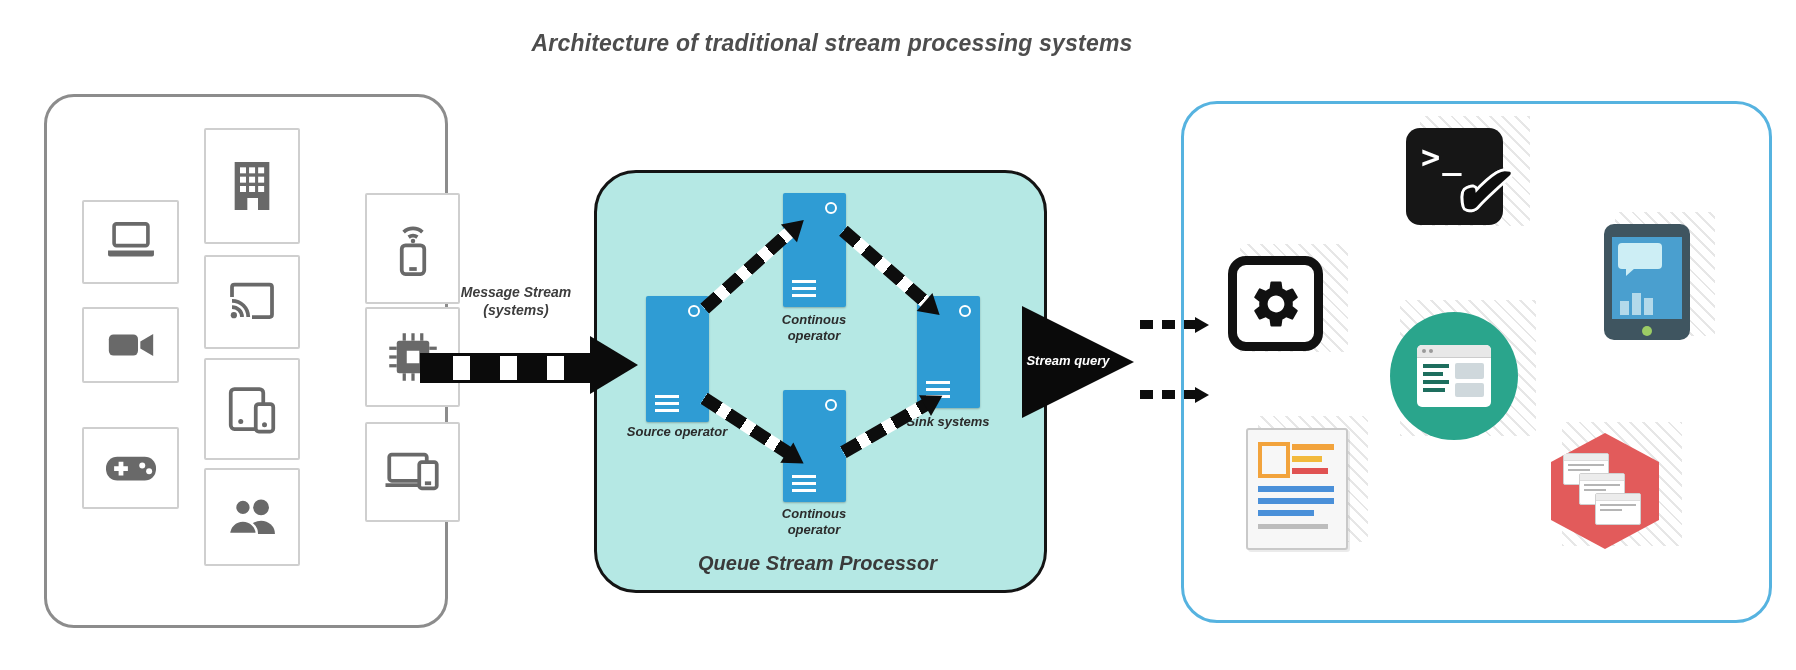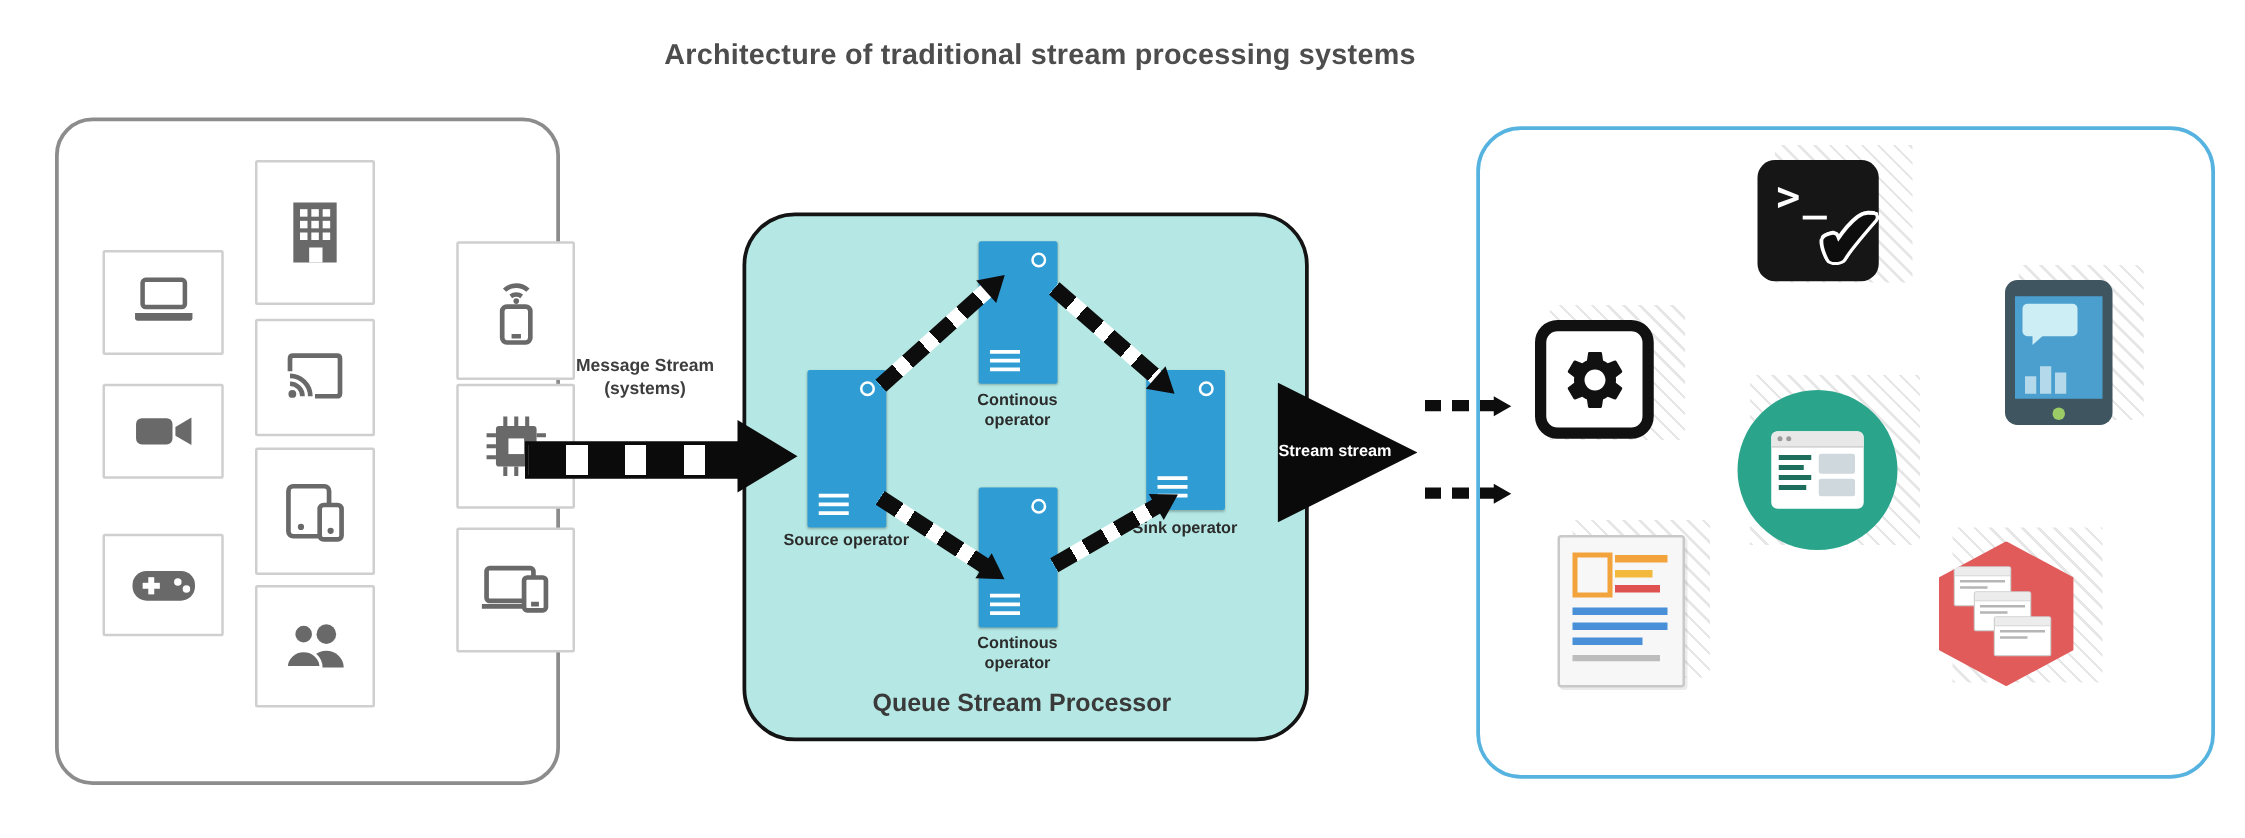--- a/index.html
+++ b/index.html
@@ -1,18 +1,18 @@
 <!DOCTYPE html>
 <html><head>
 <meta charset="utf-8">
 <style>
   html,body{margin:0;padding:0;background:#fff;}
   .canvas{
     position:relative;width:1796px;height:650px;background:#fff;overflow:hidden;
-    font-family:"Liberation Sans",sans-serif;color:#333;
+    font-family:"Liberation Sans",sans-serif;color:#333;font-style:italic;
   }
   .abs{position:absolute;}
 
   
   .diagram-title{
     left:332px;top:30px;width:1000px;text-align:center;
     font-size:23px;font-weight:bold;color:#4d4d4d;letter-spacing:.2px;
   }
 
   
@@ -297,29 +297,29 @@
   <div class="op-label" style="left:759px;top:506px;">Continous operator</div>
 
   <div class="op" style="left:917px;top:296px;width:63px;height:112px;">
     <div class="dot"></div>
     <div class="lines">
         <div></div>
         <div></div>
         <div></div>
       </div>
   </div>
-  <div class="op-label" style="left:893px;top:414px;">Sink operator</div>
+  <div class="op-label" style="left:893px;top:414px;">Sink systems</div>
 
   <div class="dash-arrow" style="left:690px;top:264px;width:114px;transform:rotate(-42deg);"></div>
   <div class="dash-arrow" style="left:830px;top:260px;width:109px;transform:rotate(41deg);"></div>
   <div class="dash-arrow" style="left:696px;top:419px;width:100px;transform:rotate(33deg);"></div>
   <div class="dash-arrow" style="left:837px;top:422px;width:95px;transform:rotate(-30deg);"></div>
 
   <div class="abs stream-query-tri"></div>
-  <div class="abs stream-query-label">Stream stream</div>
+  <div class="abs stream-query-label">Stream query</div>
   <div class="dash-arrow-sm" style="left:1140px;top:320px;"></div>
   <div class="dash-arrow-sm" style="left:1140px;top:390px;"></div>
 
   <div class="abs consumers-panel"></div>
 
   <div class="hatch" style="left:1420px;top:116px;width:110px;height:110px;"></div>
   <div class="hatch" style="left:1240px;top:244px;width:108px;height:108px;"></div>
   <div class="hatch" style="left:1615px;top:212px;width:100px;height:124px;"></div>
   <div class="hatch" style="left:1400px;top:300px;width:136px;height:136px;"></div>
   <div class="hatch" style="left:1258px;top:416px;width:110px;height:126px;"></div>

